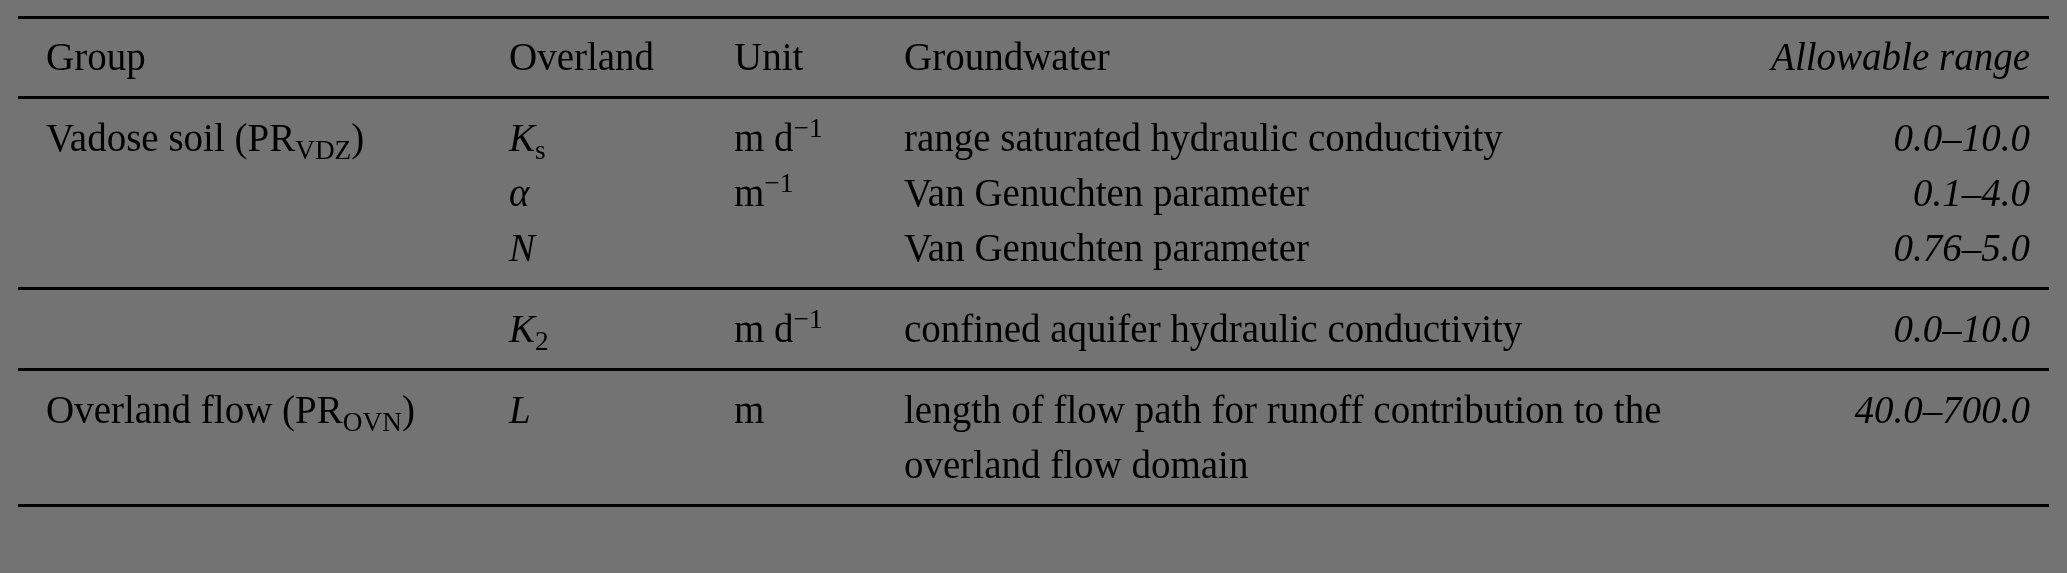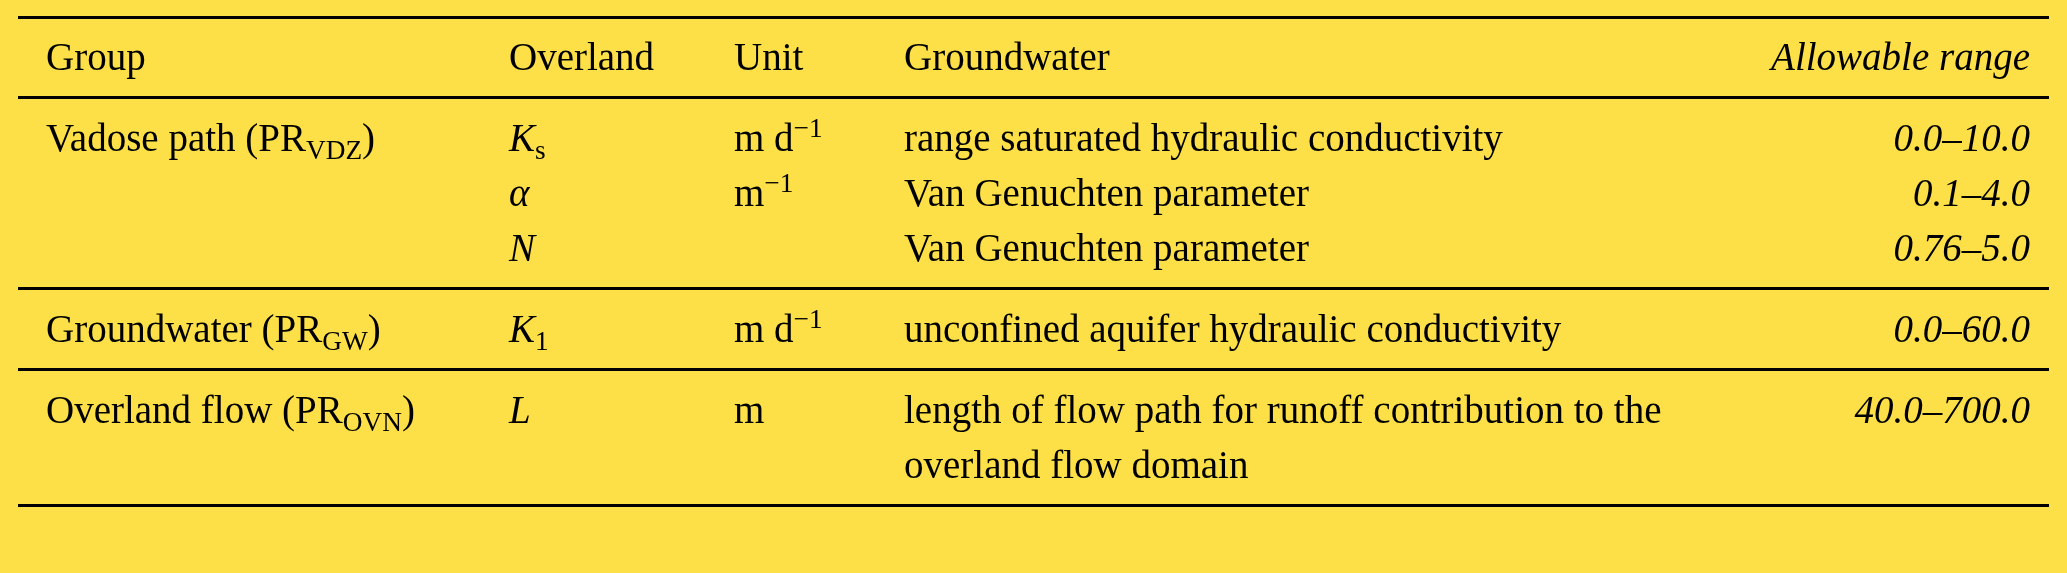--- a/index.html
+++ b/index.html
@@ -6,21 +6,21 @@
     margin: 0;
     padding: 0;
     background: #ffffff;
     width: 2067px;
     height: 573px;
     overflow: hidden;
   }
   .page {
     width: 2067px;
     height: 573px;
-    background: #fde047;
+    background: #737373;
     color: #000000;
     font-family: "Liberation Serif", "DejaVu Serif", serif;
     font-size: 39px;
     box-sizing: border-box;
     padding-top: 16px;
   }
   table.paper-table {
     border-collapse: collapse;
     table-layout: fixed;
     width: 2031px;
@@ -85,21 +85,21 @@
         <th class="pl">Overland</th>
         <th class="pl">Unit</th>
         <th class="pl">Groundwater</th>
         <th class="range">Allowable range</th>
       </tr>
     </thead>
 
     <tbody>
       <tr>
         <td class="pl">
-          <span><span>Vadose path (PR</span><span class="subs">VDZ</span><span>)</span></span>
+          <span><span>Vadose soil (PR</span><span class="subs">VDZ</span><span>)</span></span>
         </td>
         <td class="pl"><span class="it">K</span><span class="subs">s</span></td>
         <td class="pl"><span>m d</span><span class="sups">−1</span></td>
         <td class="pl desc">range saturated hydraulic conductivity</td>
         <td class="range">0.0–10.0</td>
       </tr>
       <tr>
         <td class="pl"></td>
         <td class="pl"><span class="it">α</span><span class="subs"></span></td>
         <td class="pl"><span>m</span><span class="sups">−1</span></td>
@@ -110,27 +110,25 @@
         <td class="pl"></td>
         <td class="pl"><span class="it">N</span><span class="subs"></span></td>
         <td class="pl"><span></span><span class="sups"></span></td>
         <td class="pl desc">Van Genuchten parameter</td>
         <td class="range">0.76–5.0</td>
       </tr>
     </tbody>
 
     <tbody>
       <tr>
-        <td class="pl">
-          <span><span>Groundwater (PR</span><span class="subs">GW</span><span>)</span></span>
-        </td>
-        <td class="pl"><span class="it">K</span><span class="subs">1</span></td>
+        <td class="pl"></td>
+        <td class="pl"><span class="it">K</span><span class="subs">2</span></td>
         <td class="pl"><span>m d</span><span class="sups">−1</span></td>
-        <td class="pl desc">unconfined aquifer hydraulic conductivity</td>
-        <td class="range">0.0–60.0</td>
+        <td class="pl desc">confined aquifer hydraulic conductivity</td>
+        <td class="range">0.0–10.0</td>
       </tr>
     </tbody>
 
     <tbody>
       <tr>
         <td class="pl">
           <span><span>Overland flow (PR</span><span class="subs">OVN</span><span>)</span></span>
         </td>
         <td class="pl"><span class="it">L</span><span class="subs"></span></td>
         <td class="pl"><span>m</span><span class="sups"></span></td>

